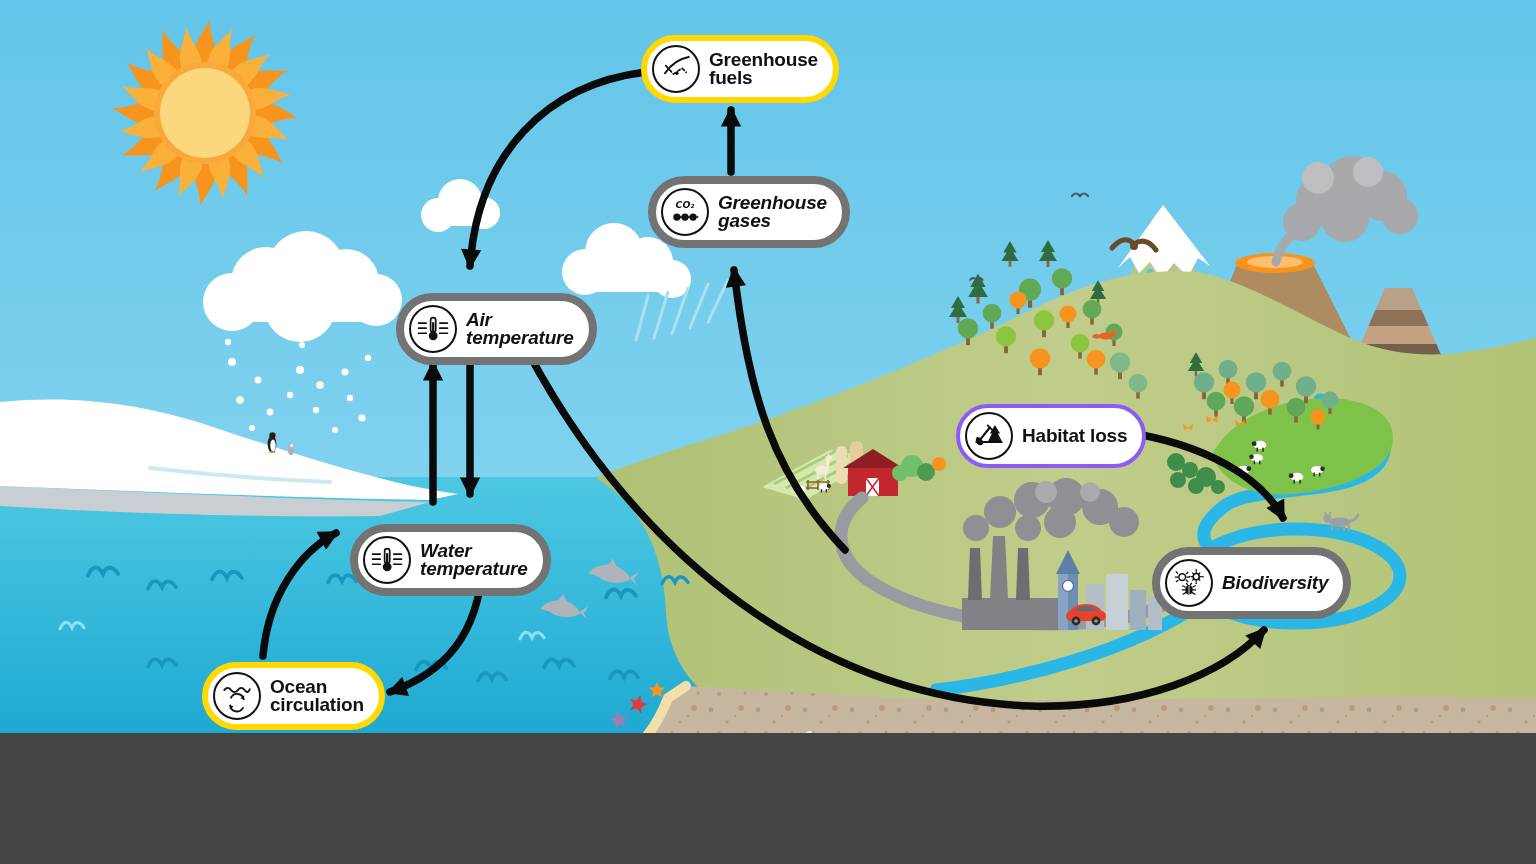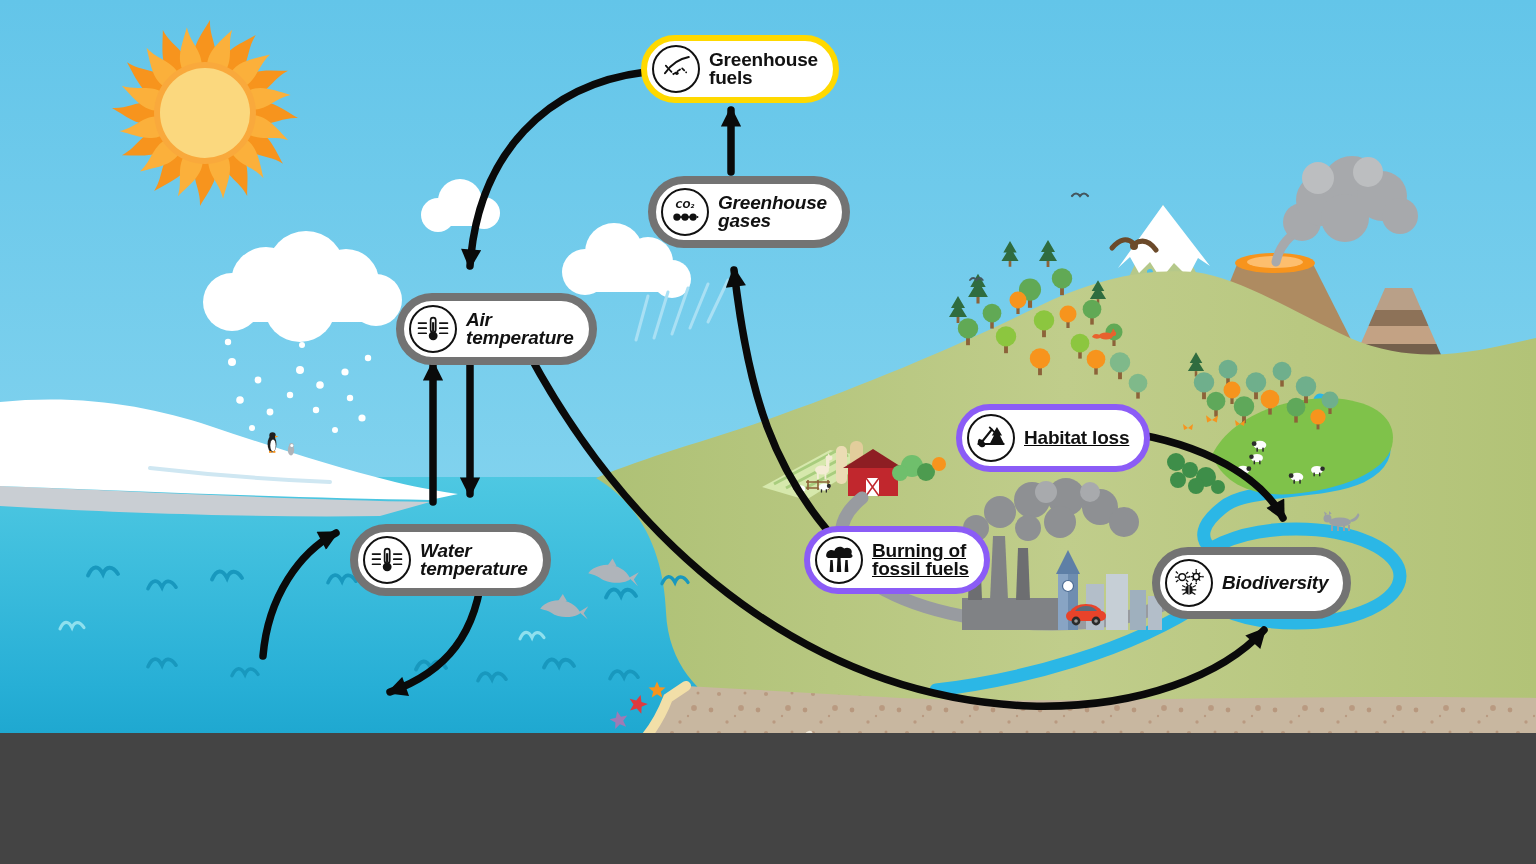--- a/index.html
+++ b/index.html
@@ -4,21 +4,21 @@
 <style>
   html,body{margin:0;padding:0;background:#444;}
   #stage{position:relative;width:1536px;height:733px;overflow:hidden;
          font-family:"Liberation Sans",sans-serif;}
   #scene-svg{position:absolute;left:0;top:0;}
   .node{position:absolute;display:flex;align-items:center;gap:9px;
         background:#fff;border-radius:999px;padding:4px 15px 4px 5px;
         box-sizing:border-box;}
   .node.yellow{border:6px solid #FFD900;}
   .node.blue{border:8px solid #737373;font-style:italic;}
-  .node.red{border:6px solid #8b5cf6;text-decoration:underline;}
+  .node.red{border:4px solid #8b5cf6;}
   .icon-circle{width:44px;height:44px;border-radius:50%;border:2.5px solid #111;
         background:#fff;display:flex;align-items:center;justify-content:center;
         flex:0 0 auto;}
   .label{font-size:19px;line-height:18.5px;font-weight:600;color:#111;
         white-space:nowrap;letter-spacing:-0.2px;}
   .ln{display:block;}
 </style>
 </head>
 <body>
 
@@ -545,51 +545,52 @@
       <line x1="20.2" y1="12" x2="20.2" y2="23" stroke="#111" stroke-width="2.6"></line>
       <circle cx="20.2" cy="28" r="5.2" fill="#111"></circle>
     </svg>
   </span>
   <span class="label">
         <span class="ln">Water</span>
         <span class="ln">temperature</span>
       </span>
 </div>
 
+<div class="node yellow" style="left:202px;top:662px">
+  <span class="icon-circle">
+    <svg width="34" height="34" viewBox="0 0 40 40">
+      <path d="M5,13 Q9,8 13,13 T21,13 T29,13 T35,12" fill="none" stroke="#111" stroke-width="2.2" stroke-linecap="round"></path>
+      <path d="M13,22 A8,8 0 0 1 28,24" fill="none" stroke="#111" stroke-width="2.2" stroke-linecap="round"></path>
+      <path d="M27,34 A8,8 0 0 1 12,31" fill="none" stroke="#111" stroke-width="2.2" stroke-linecap="round"></path>
+      <path d="M28,24 l-4,-1.4 4.6,-3.4 z" fill="#111"></path>
+      <path d="M12,31 l4,1.4 -4.6,3.4 z" fill="#111"></path>
+    </svg>
+  </span>
+  <span class="label">
+        <span class="ln">Ocean</span>
+        <span class="ln">circulation</span>
+      </span>
+</div>
 
 <div class="node red" style="left:956px;top:404px">
   <span class="icon-circle">
     <svg width="34" height="34" viewBox="0 0 40 40">
       <path d="M5,27 H35" stroke="#111" stroke-width="2.2" stroke-linecap="round"></path>
       <path d="M27,7 L33,17 L30.5,17 L35,26 L19,26 L23.5,17 L21,17 Z" fill="#111"></path>
       <path d="M9,25 L21,10" stroke="#111" stroke-width="2.4" stroke-linecap="round"></path>
       <path d="M18.5,7.5 L24,13" stroke="#111" stroke-width="2.2" stroke-linecap="round"></path>
       <path d="M6,21 C3.6,24 3.8,28.5 8,30.6 C11.4,32 13.6,29.6 13.4,26.4 L10,22.4 Z" fill="#111"></path>
     </svg>
   </span>
   <span class="label">
         <span class="ln">Habitat loss</span>
         <span class="ln"></span>
       </span>
 </div>
 
-<div class="node red" style="left:804px;top:526px">
-  <span class="icon-circle">
-    <svg width="34" height="34" viewBox="0 0 40 40">
-      <path d="M5,16 C4,10 10,6.5 14.5,9 C16,4 23,3 26,6.5 C31,3.5 37,7.5 34.5,13 C37,15 36,17.5 33,17.5 L7,17.5 Z" fill="#111"></path>
-      <polygon points="9,34 13.4,34 12.6,20 9.8,20" fill="#111"></polygon>
-      <polygon points="17.4,34 22.6,34 21.6,13 18.4,13" fill="#111"></polygon>
-      <polygon points="26.6,34 31,34 30.2,20 27.4,20" fill="#111"></polygon>
-    </svg>
-  </span>
-  <span class="label">
-        <span class="ln">Burning of</span>
-        <span class="ln">fossil fuels</span>
-      </span>
-</div>
 
 <div class="node blue" style="left:1152px;top:547px">
   <span class="icon-circle">
     <svg width="34" height="34" viewBox="0 0 40 40">
       <circle cx="12" cy="13" r="4" fill="none" stroke="#111" stroke-width="1.8"></circle>
       <path d="M7,9 l-2.5,-2.5 M7,13 l-3.5,0 M7.5,16.5 l-2.8,2.4 M16.5,9.5 l2.6,-2.4 M17,13 l3.4,0 M16.3,16.3 l2.8,2.4" stroke="#111" stroke-width="1.5"></path>
       <circle cx="28.5" cy="12.5" r="3.6" fill="none" stroke="#111" stroke-width="1.8"></circle>
       <g stroke="#111" stroke-width="1.4">
         <path d="M28.5,8.9 v-3 M28.5,16.1 v3 M24.9,12.5 h-3 M32.1,12.5 h3 M26,10 l-2.2,-2.2 M31,10 l2.2,-2.2 M26,15 l-2.2,2.2 M31,15 l2.2,2.2"></path>
       </g>

